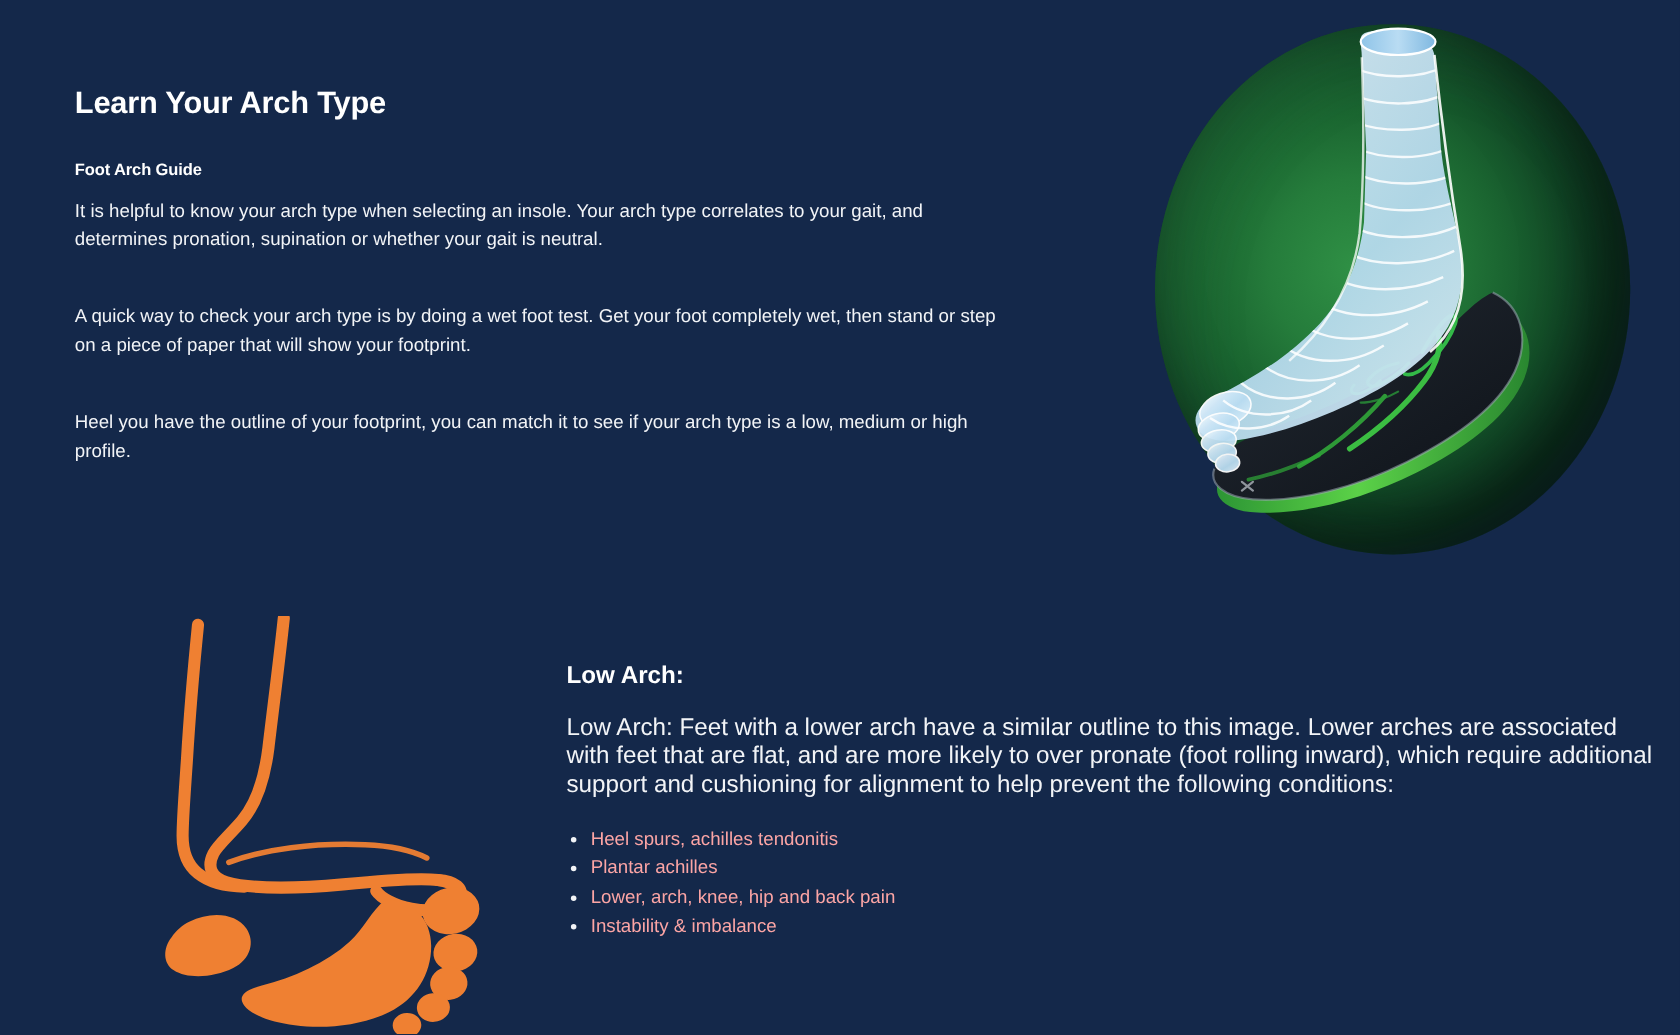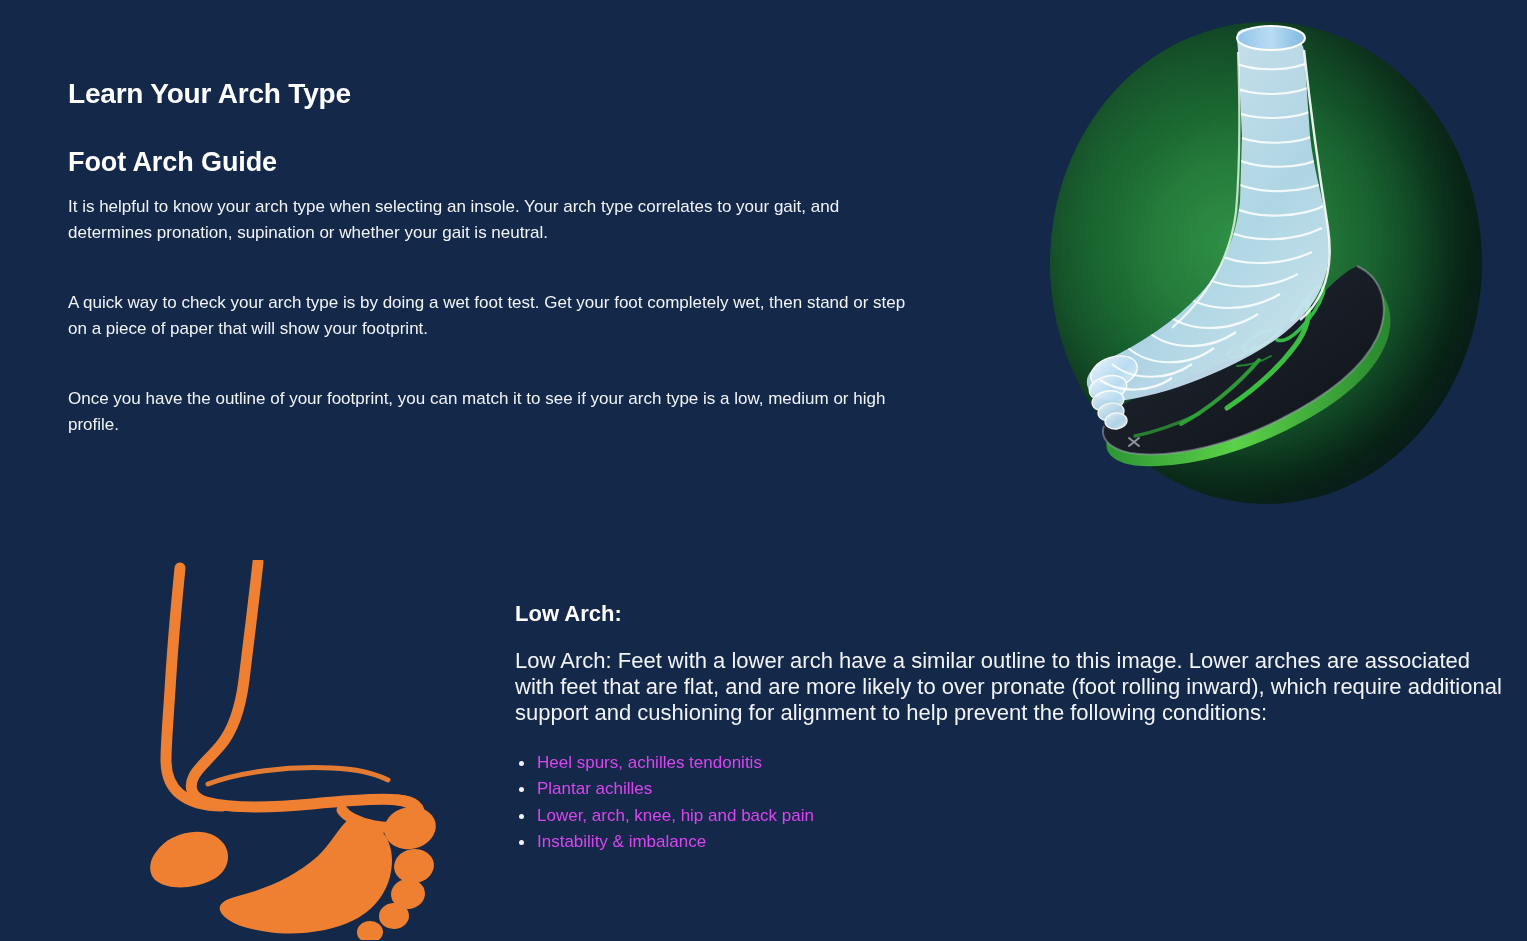--- a/index.html
+++ b/index.html
@@ -43,21 +43,21 @@
   h1.page-title {
     font-size: 28px;
     font-weight: bold;
     line-height: 1.25;
     letter-spacing: -0.2px;
     color: #ffffff;
     margin-bottom: 16px;
   }
 
   h2.section-heading {
-    font-size: 27px;
+    font-size: 15px;
     font-weight: bold;
     line-height: 1.3;
     letter-spacing: -0.1px;
     color: #ffffff;
     margin-top: 34px;
     margin-bottom: 14px;
   }
 
   p.body-text {
     font-size: 17px;
@@ -172,21 +172,21 @@
 
   ul.condition-list {
     list-style: none;
     margin-top: 24px;
     padding-left: 4px;
   }
 
   ul.condition-list li {
     font-size: 17px;
     line-height: 26.5px;
-    color: #d946ef;
+    color: #fca5a5;
     position: relative;
     padding-left: 18px;
   }
 
   ul.condition-list li::before {
     content: "";
     position: absolute;
     left: 0;
     top: 11px;
     width: 5px;
@@ -201,21 +201,21 @@
 <div class="page">
 
   <section class="top-section">
 
     <div class="text-col-top">
       <h1 class="page-title">Learn Your Arch Type</h1>
 
       <h2 class="section-heading">Foot Arch Guide</h2>
       <p class="body-text">It is helpful to know your arch type when selecting an insole. Your arch type correlates to your gait, and determines pronation, supination or whether your gait is neutral.</p>
       <p class="body-text">A quick way to check your arch type is by doing a wet foot test. Get your foot completely wet, then stand or step on a piece of paper that will show your footprint.</p>
-      <p class="body-text">Once you have the outline of your footprint, you can match it to see if your arch type is a low, medium or high profile.</p>
+      <p class="body-text">Heel you have the outline of your footprint, you can match it to see if your arch type is a low, medium or high profile.</p>
     </div>
 
     <div class="product-figure">
       <div class="green-orb"></div>
       <div class="orb-shadow"></div>
 
       <svg class="insole" viewBox="0 0 310 220">
         <defs>
           <linearGradient id="insoleBody" x1="0" y1="0" x2="1" y2="1">
             <stop offset="0%" stop-color="#2b333e"></stop>

